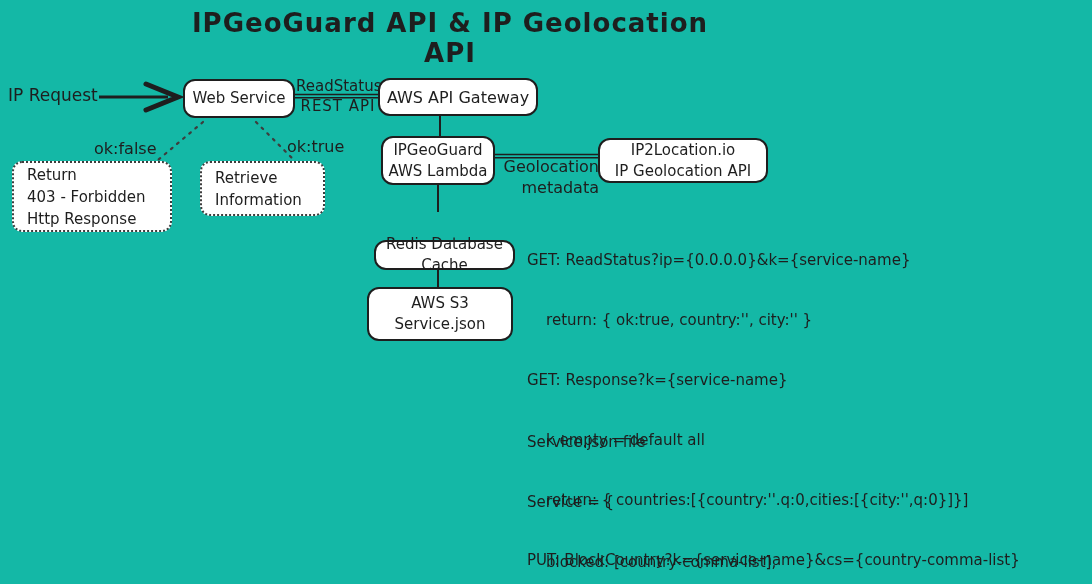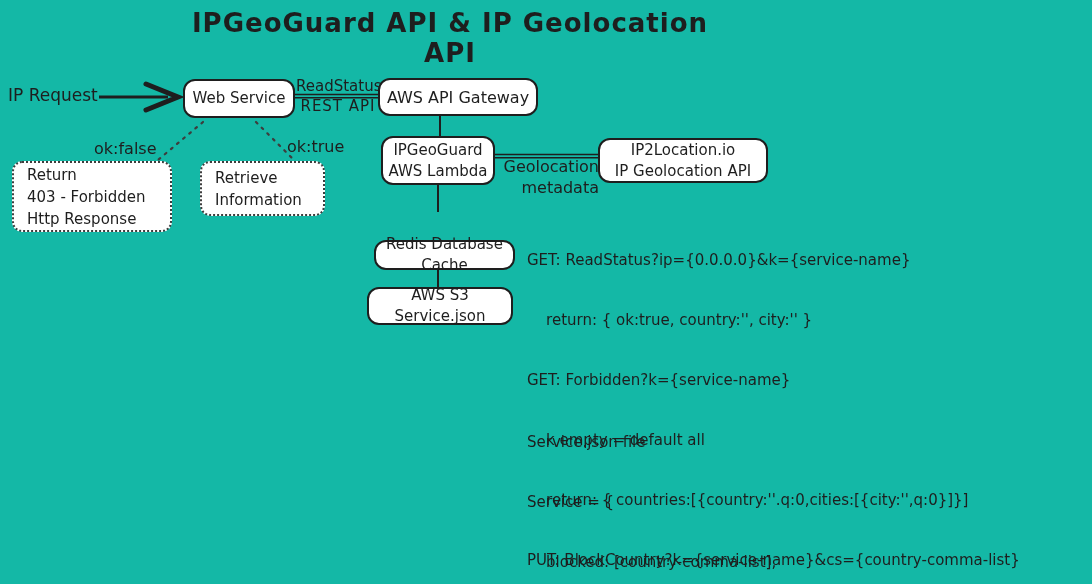--- a/index.html
+++ b/index.html
@@ -18,21 +18,21 @@
     font-size:15px;line-height:21px;text-align:left;box-sizing:border-box;
   }
   .node.bold{border-width:2.5px;}
   .node.dashedbox{border:2px dotted #3d3d3d;border-radius:10px;align-items:flex-start;
     text-align:left;padding-left:13px;font-size:15px;line-height:22px;}
   #node-web-service{left:183px;top:79px;width:112px;height:39px;}
   #node-api-gateway{left:378px;top:78px;width:160px;height:38px;font-size:16px;}
   #node-lambda{left:381px;top:136px;width:114px;height:49px;}
   #node-ip2location{left:598px;top:138px;width:170px;height:45px;}
   #node-redis{left:374px;top:212px;width:141px;height:30px;margin-top:28px;}
-  #node-s3{left:367px;top:287px;width:146px;height:38px;}
+  #node-s3{left:367px;top:287px;width:146px;height:54px;}
   #node-return-403{left:12px;top:161px;width:160px;height:71px;}
   #node-retrieve-info{left:200px;top:161px;width:125px;height:55px;}
   .lbl{position:absolute;font-size:15px;white-space:nowrap;text-align:center;}
   #lbl-ip-request{left:8px;top:85px;font-size:17px;}
   #lbl-read-status{left:296px;top:77px;width:82px;text-align:center;}
   #lbl-rest-api{left:298px;top:97px;width:80px;text-align:center;letter-spacing:1px;}
   #lbl-ok-false{left:94px;top:139px;font-size:16px;}
   #lbl-ok-true{left:287px;top:137px;font-size:16px;}
   #lbl-geo{left:497px;top:156px;width:102px;text-align:right;font-size:16px;line-height:21px;white-space:normal;}
   .codeblock{position:absolute;font-size:15px;line-height:20px;white-space:pre;}
@@ -112,21 +112,21 @@
   </div>
 
   <div class="node dashedbox" id="node-retrieve-info">
     <div>Retrieve</div>
     <div>Information</div>
   </div>
 
   <div class="codeblock" id="api-block">
     <div>GET: ReadStatus?ip={0.0.0.0}&amp;k={service-name}</div>
     <div>    return: { ok:true, country:'', city:'' }</div>
-    <div>GET: Forbidden?k={service-name}</div>
+    <div>GET: Response?k={service-name}</div>
     <div>    k empty = default all</div>
     <div>    return: { countries:[{country:''.q:0,cities:[{city:'',q:0}]}]</div>
     <div>PUT: BlockCountry?k={service-name}&amp;cs={country-comma-list}</div>
     
     
   </div>
 
   <div class="codeblock" id="service-block">
     <div>Service.json file</div>
     <div>Service = {</div>

